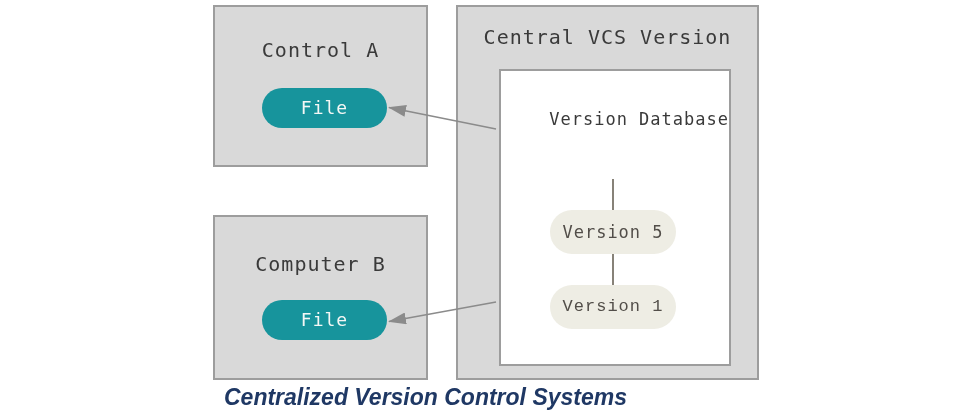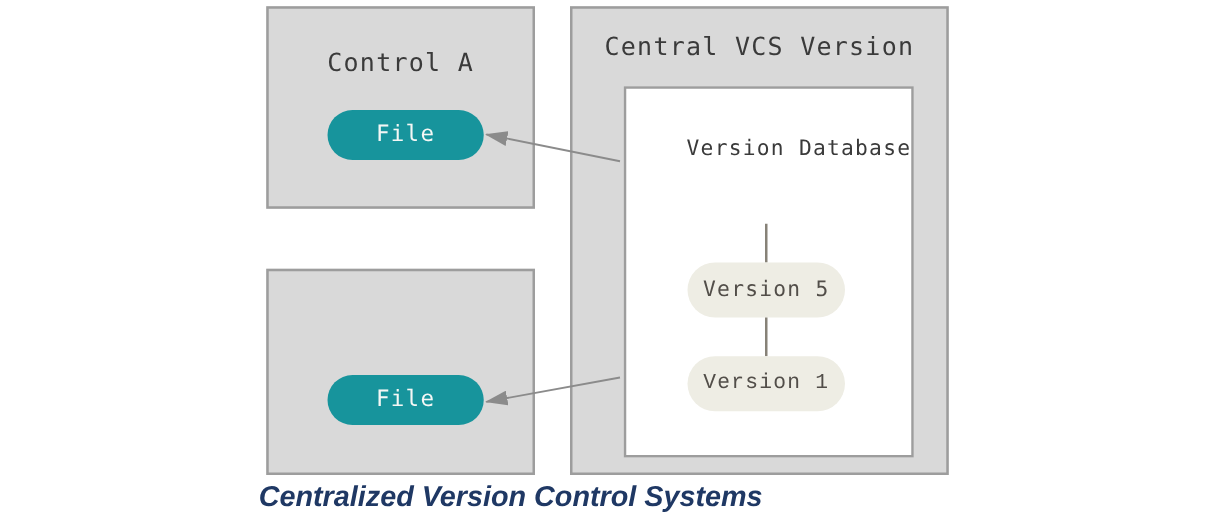--- a/index.html
+++ b/index.html
@@ -114,33 +114,35 @@
     top: 384px;
     width: 817px;
     text-align: center;
     font-family: "Liberation Sans", sans-serif;
     font-size: 23px;
     line-height: 26px;
     font-weight: bold;
     font-style: italic;
     color: var(--caption-color, #1f3864);
     white-space: nowrap;
+    padding-left: 17px;
   }
 </style>
 </head>
 <body>
 
 <div class="canvas">
 
   <div class="gray-box box-computer-a">
     <div class="box-title">Control A</div>
     <div class="file-pill">File</div>
   </div>
 
   <div class="gray-box box-computer-b">
+    <div class="box-title">Computer B</div>
     <div class="file-pill">File</div>
   </div>
 
   <div class="gray-box box-server">
     <div class="box-title">Central VCS Version</div>
 
     <div class="db-box">
       <div class="db-title">Version Database</div>
 
       <div class="connector connector-3-2"></div>

